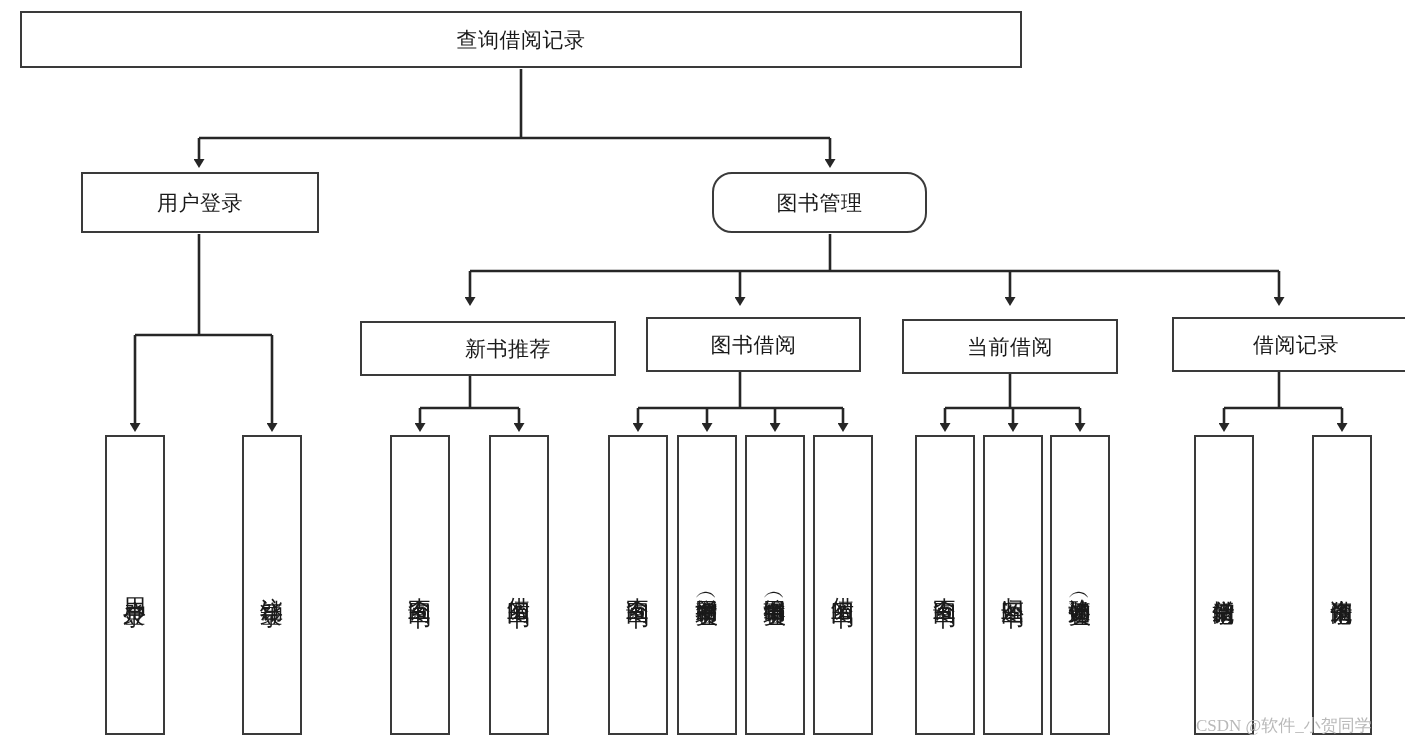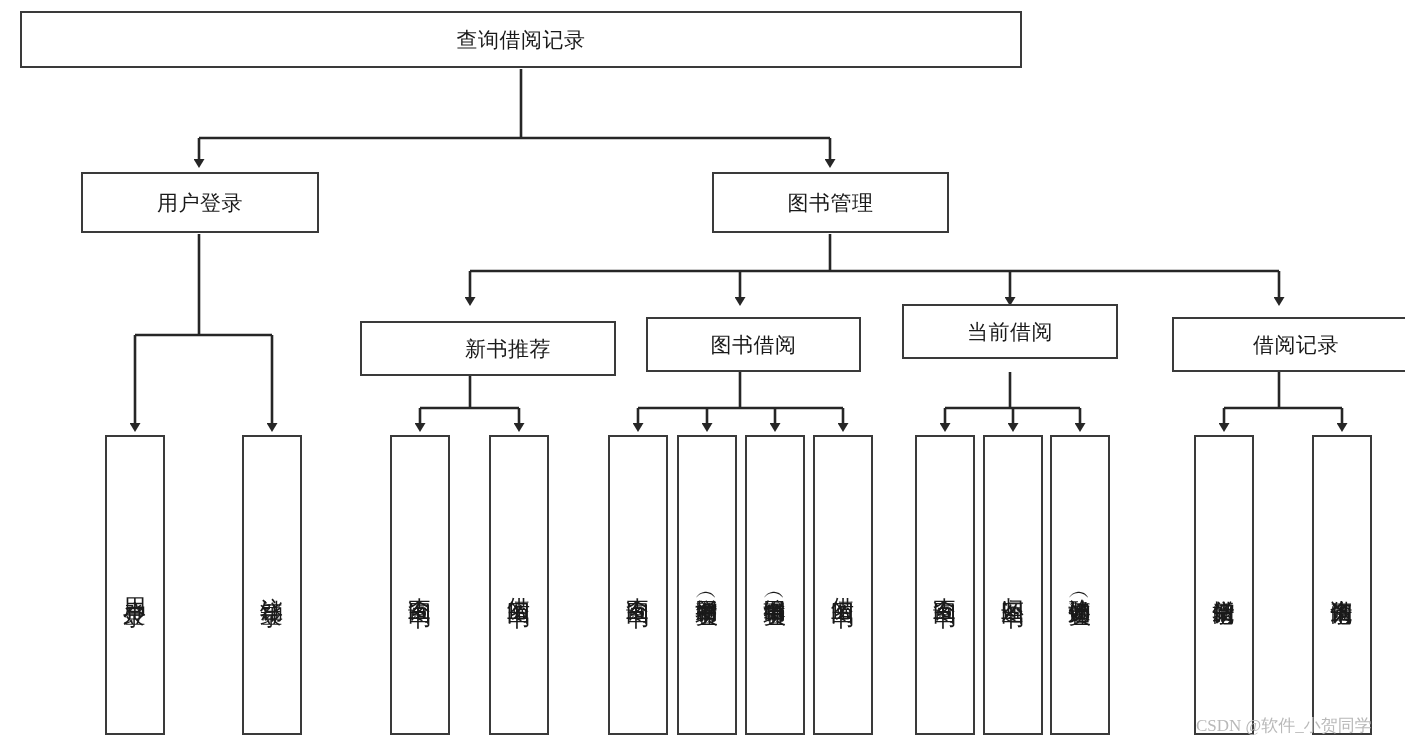--- a/index.html
+++ b/index.html
@@ -118,25 +118,25 @@
       <path d="M1279,372 L1279,408"></path>
       <path d="M1224,408 L1342,408"></path>
       <path d="M1224,408 L1224,424" marker-end="url(#arrow)"></path>
       <path d="M1342,408 L1342,424" marker-end="url(#arrow)"></path>
     </g>
   </svg>
 
   <div class="node node-h" style="left:20px; top:11px; width:1002px; height:57px;">查询借阅记录</div>
 
   <div class="node node-h" style="left:81px; top:172px; width:238px; height:61px;">用户登录</div>
-  <div class="node node-h" style="left:712px; top:172px; width:237px; height:61px;">图书管理</div>
+  <div class="node node-h" style="left:712px; top:172px; width:215px; height:61px;border-radius:20px;">图书管理</div>
 
   <div class="node node-h" style="left:360px; top:321px; width:256px; height:55px;padding-left:40px;">新书推荐</div>
   <div class="node node-h" style="left:646px; top:317px; width:215px; height:55px;">图书借阅</div>
-  <div class="node node-h" style="left:902px; top:304px; width:216px; height:55px;">当前借阅</div>
+  <div class="node node-h" style="left:902px; top:319px; width:216px; height:55px;">当前借阅</div>
   <div class="node node-h" style="left:1172px; top:317px; width:248px; height:55px;">借阅记录</div>
 
   <div class="node node-v" style="left:105px; top:435px; width:60px; height:300px;">用户登录</div>
   <div class="node node-v" style="left:242px; top:435px; width:60px; height:300px;">注销登录</div>
 
   <div class="node node-v" style="left:390px; top:435px; width:60px; height:300px;">查询图书</div>
   <div class="node node-v" style="left:489px; top:435px; width:60px; height:300px;">借阅图书</div>
 
   <div class="node node-v" style="left:608px; top:435px; width:60px; height:300px;">查询图书</div>
   <div class="node node-v tight" style="left:677px; top:435px; width:60px; height:300px;">新增图书（管理员）</div>

